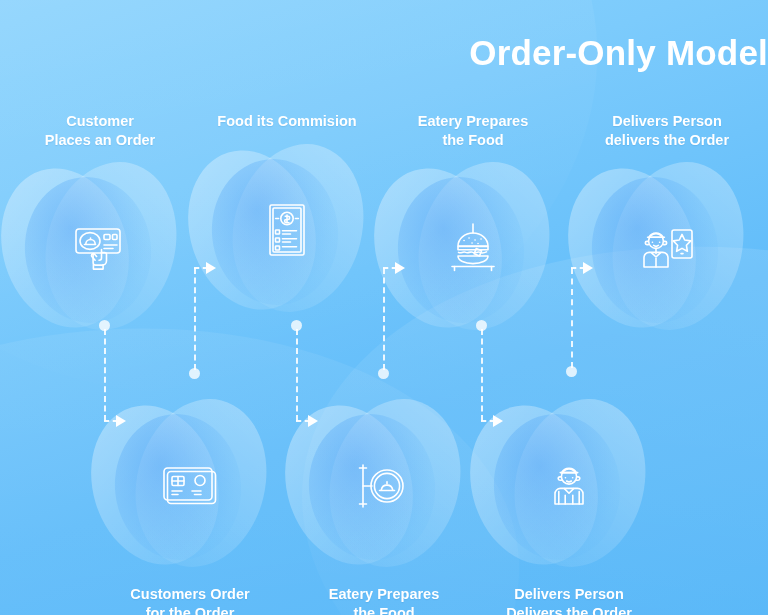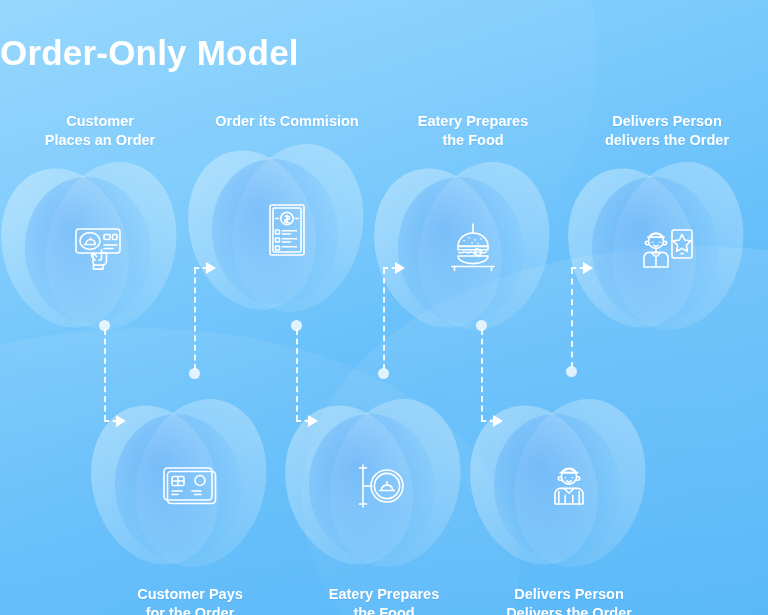--- a/index.html
+++ b/index.html
@@ -24,21 +24,21 @@
     background:linear-gradient(180deg,rgba(255,255,255,.10),rgba(255,255,255,0));
     transform:rotate(7deg);
   }
   .wave-c{
     left:-300px;top:330px;width:820px;height:520px;border-radius:50%;
     background:linear-gradient(180deg,rgba(255,255,255,.07),rgba(255,255,255,0));
     transform:rotate(-5deg);
   }
 
   .title{
-    position:absolute;left:0;top:33px;width:768px;text-align:left;
+    position:absolute;left:0;top:33px;width:768px;text-align:right;
     color:#ffffff;font-size:35px;font-weight:bold;letter-spacing:.2px;
   }
 
   .step{position:absolute;width:210px;}
   .step .caption{
     width:100%;text-align:center;color:#ffffff;
     font-size:14.5px;font-weight:bold;line-height:1.28;
     text-shadow:0 1px 1px rgba(40,120,190,.18);
   }
 
@@ -115,21 +115,21 @@
           <path d="M30.5 29.5v8.5c0 1.2-1 2.2-2.2 2.2h-.3"></path>
           <path d="M30.5 32.5h3.2c1 0 1.8.8 1.8 1.8v6.5c0 2.4-1.9 4.3-4.3 4.3h-6.4c-1.5 0-2.7-1.2-2.7-2.7V34"></path>
           <path d="M24.1 40.2l-3.1-3.4c-.8-.9-.6-2.2.4-2.8.8-.5 1.8-.3 2.4.4l1.8 2.1"></path>
           <path d="M22.4 44.9v4.2h9.7v-4.2"></path>
         </svg>
       </div>
     </div>
   </div>
 
   <div class="step" style="left:182px;top:112px;">
-    <div class="caption">Order its Commision</div>
+    <div class="caption">Food its Commision</div>
     <div class="blob" style="margin-top:12px;">
       <div class="lobe lobe1"></div>
       <div class="lobe lobe2"></div>
       <div class="lobe lobe3"></div>
       <div class="icon">
         <svg width="50" height="58" viewBox="0 0 50 58" fill="none" stroke="#ffffff" stroke-width="1.6" stroke-linecap="round" stroke-linejoin="round">
           <rect x="8" y="4" width="34" height="50" rx="1.5"></rect>
           <rect x="11" y="7" width="28" height="44" rx="1"></rect>
           <circle cx="25" cy="17.5" r="6.2"></circle>
           <path d="M25 14v7M23.2 15.3h2.8a1.6 1.6 0 0 1 0 3.2h-1.8a1.6 1.6 0 0 0 0 3.2h2.8"></path>
@@ -206,21 +206,21 @@
           <rect x="5" y="7" width="48" height="32" rx="3.5"></rect>
           <rect x="8.5" y="10.5" width="48" height="32" rx="3.5"></rect>
           <rect x="13" y="15.5" width="12" height="9" rx="1.2"></rect>
           <path d="M19 15.5v9M13 20h12"></path>
           <circle cx="41" cy="19.5" r="5"></circle>
           <path d="M13 30h10M13 33.5h6"></path>
           <path d="M33 30h9M35.5 33.5h6.5"></path>
         </svg>
       </div>
     </div>
-    <div class="caption" style="margin-top:12px;">Customer Pays</div>
+    <div class="caption" style="margin-top:12px;">Customers Order</div>
     <div class="caption">for the Order</div>
   </div>
 
   <div class="step" style="left:279px;top:398px;">
     <div class="blob">
       <div class="lobe lobe1"></div>
       <div class="lobe lobe2"></div>
       <div class="lobe lobe3"></div>
       <div class="icon">
         <svg width="60" height="54" viewBox="0 0 60 54" fill="none" stroke="#ffffff" stroke-width="1.6" stroke-linecap="round" stroke-linejoin="round">

